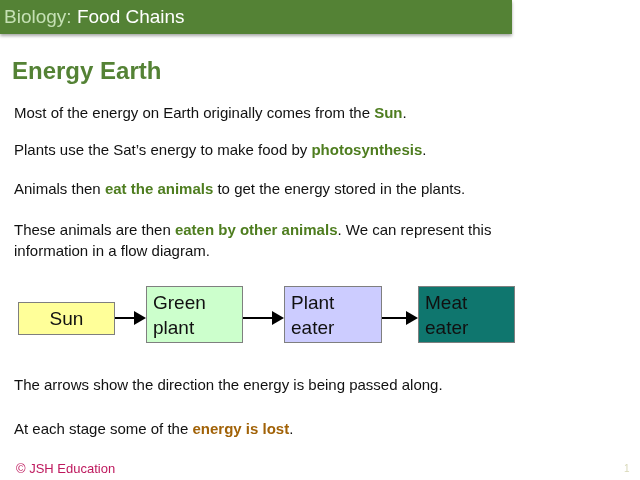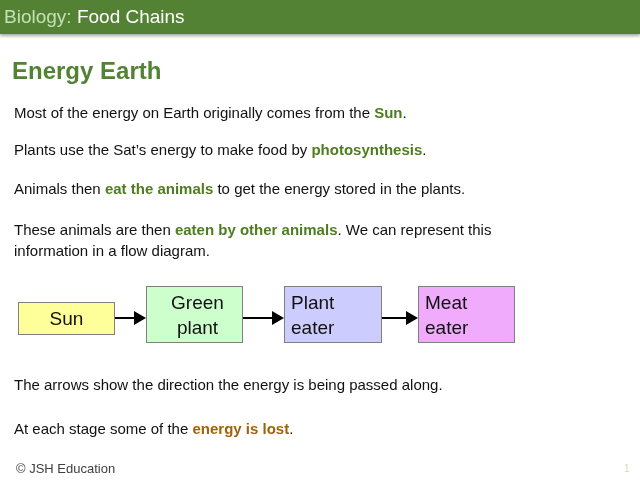--- a/index.html
+++ b/index.html
@@ -3,21 +3,21 @@
 <meta charset="utf-8">
 <style>
   html, body { margin: 0; padding: 0; }
   body {
     width: 640px; height: 480px; position: relative; overflow: hidden;
     background: #ffffff;
     font-family: "Liberation Sans", "DejaVu Sans", sans-serif;
     color: #111111;
   }
   .header-bar {
-    position: absolute; left: 0; top: 0; width: 640px; height: 34px;
+    position: absolute; left: 0; top: 0; width: 512px; height: 34px;
     background: #548235;
     box-shadow: 0 2px 3px rgba(0,0,0,0.35);
     text-align: right;
   }
   .header-title {
     position: absolute; left: 4px; top: 5px;
     font-size: 19px; line-height: 24px; white-space: nowrap;
   }
   .header-subject { color: #c5e0b4; }
   .header-topic { color: #ffffff; }
@@ -30,32 +30,32 @@
     position: absolute; left: 14px; font-size: 15px; line-height: 21px;
     color: #111111; width: 520px;
   }
   .hl-green { color: #4e7d1f; font-weight: bold; }
   .hl-red { color: #a16207; font-weight: bold; }
   .box {
     position: absolute; border: 1px solid #7f7f7f; box-sizing: border-box;
     font-size: 19px; line-height: 25px; color: #111111;
   }
   .box-sun { left: 18px; top: 302px; width: 97px; height: 33px; background: #ffff99; text-align: center; line-height: 31px; }
-  .box-plant { left: 146px; top: 286px; width: 97px; height: 57px; background: #ccffcc; padding: 3px 0 0 6px; text-align: center; }
+  .box-plant { left: 146px; top: 286px; width: 97px; height: 57px; background: #ccffcc; padding: 3px 0 0 6px; }
   .box-herb { left: 284px; top: 286px; width: 98px; height: 57px; background: #ccccff; padding: 3px 0 0 6px; }
-  .box-carn { left: 418px; top: 286px; width: 97px; height: 57px; background: #f0abfc; padding: 3px 0 2px 6px; }
+  .box-carn { left: 418px; top: 286px; width: 97px; height: 57px; background: #0f766e; padding: 3px 0 2px 6px; }
   .arrow { position: absolute; height: 14px; }
   .arrow .shaft { position: absolute; left: 0; top: 6px; height: 2px; background: #000; }
   .arrow .head {
     position: absolute; top: 0; width: 0; height: 0;
     border-top: 7px solid transparent; border-bottom: 7px solid transparent;
     border-left: 12px solid #000;
   }
   .footer-copy {
-    position: absolute; left: 16px; top: 461px; font-size: 13px; line-height: 16px; color: #404040;
+    position: absolute; left: 16px; top: 461px; font-size: 13px; line-height: 16px; color: #be185d;
   }
   .slide-number {
     position: absolute; left: 624px; top: 463px; font-size: 10px; color: #d8d8b8;
   }
 </style>
 </head>
 <body>
 
 <div class="header-bar">
   <div class="header-title">

